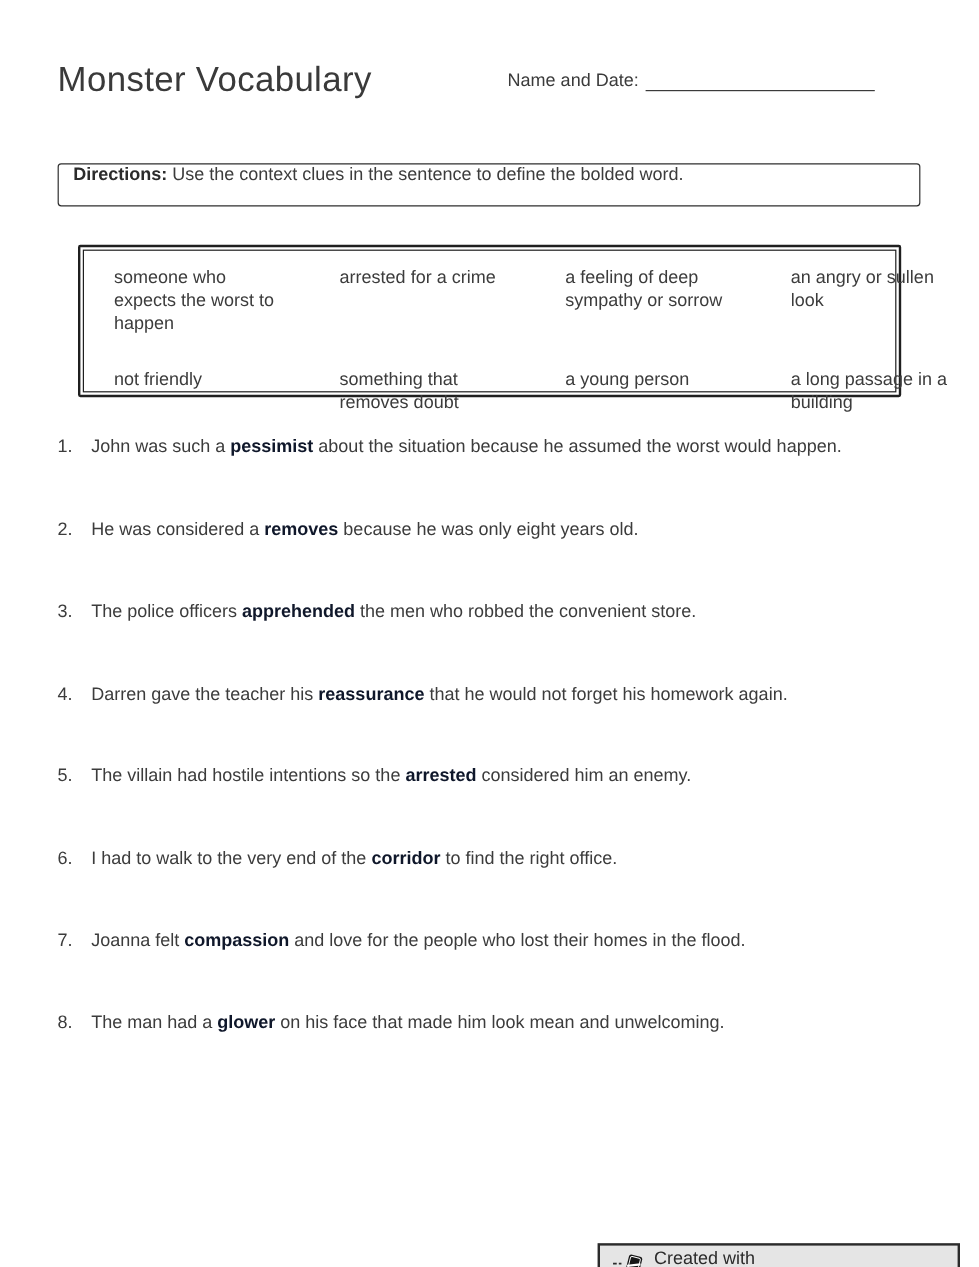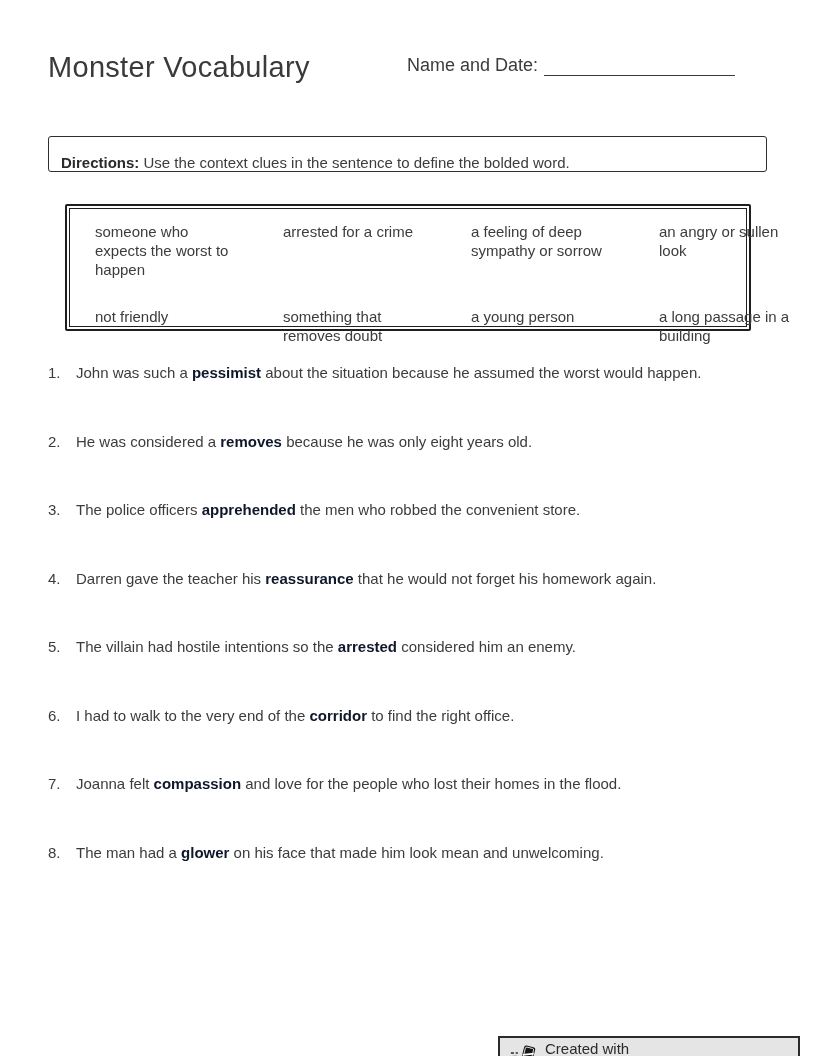--- a/index.html
+++ b/index.html
@@ -19,44 +19,44 @@
     left: 48px;
     top: 50px;
     font-size: 29px;
     line-height: 34px;
     font-weight: 400;
     color: #3a3a3a;
     letter-spacing: 0.3px;
   }
   .name-date {
     position: absolute;
-    left: 407px;
+    left: 423px;
     top: 52px;
     display: flex;
     align-items: flex-end;
-    font-size: 18px;
+    font-size: 15px;
     color: #3b3b3b;
   }
   .name-date-blank {
     display: inline-block;
     width: 191px;
     height: 24px;
     margin-left: 6px;
     border-bottom: 1.5px solid #3b3b3b;
   }
   .directions-box {
     position: absolute;
     left: 48px;
     top: 136px;
     width: 719px;
     height: 36px;
     border: 1px solid #2f2f2f;
     border-radius: 3px;
     display: flex;
-    align-items: flex-end;
+    align-items: flex-start;
     padding: 0 12px;
     font-size: 15px;
     color: #3c3c3c;
     white-space: pre-wrap;
   }
   .directions-box b { color: #2b2b2b; }
   .word-bank-outer {
     position: absolute;
     left: 65px;
     top: 204px;

